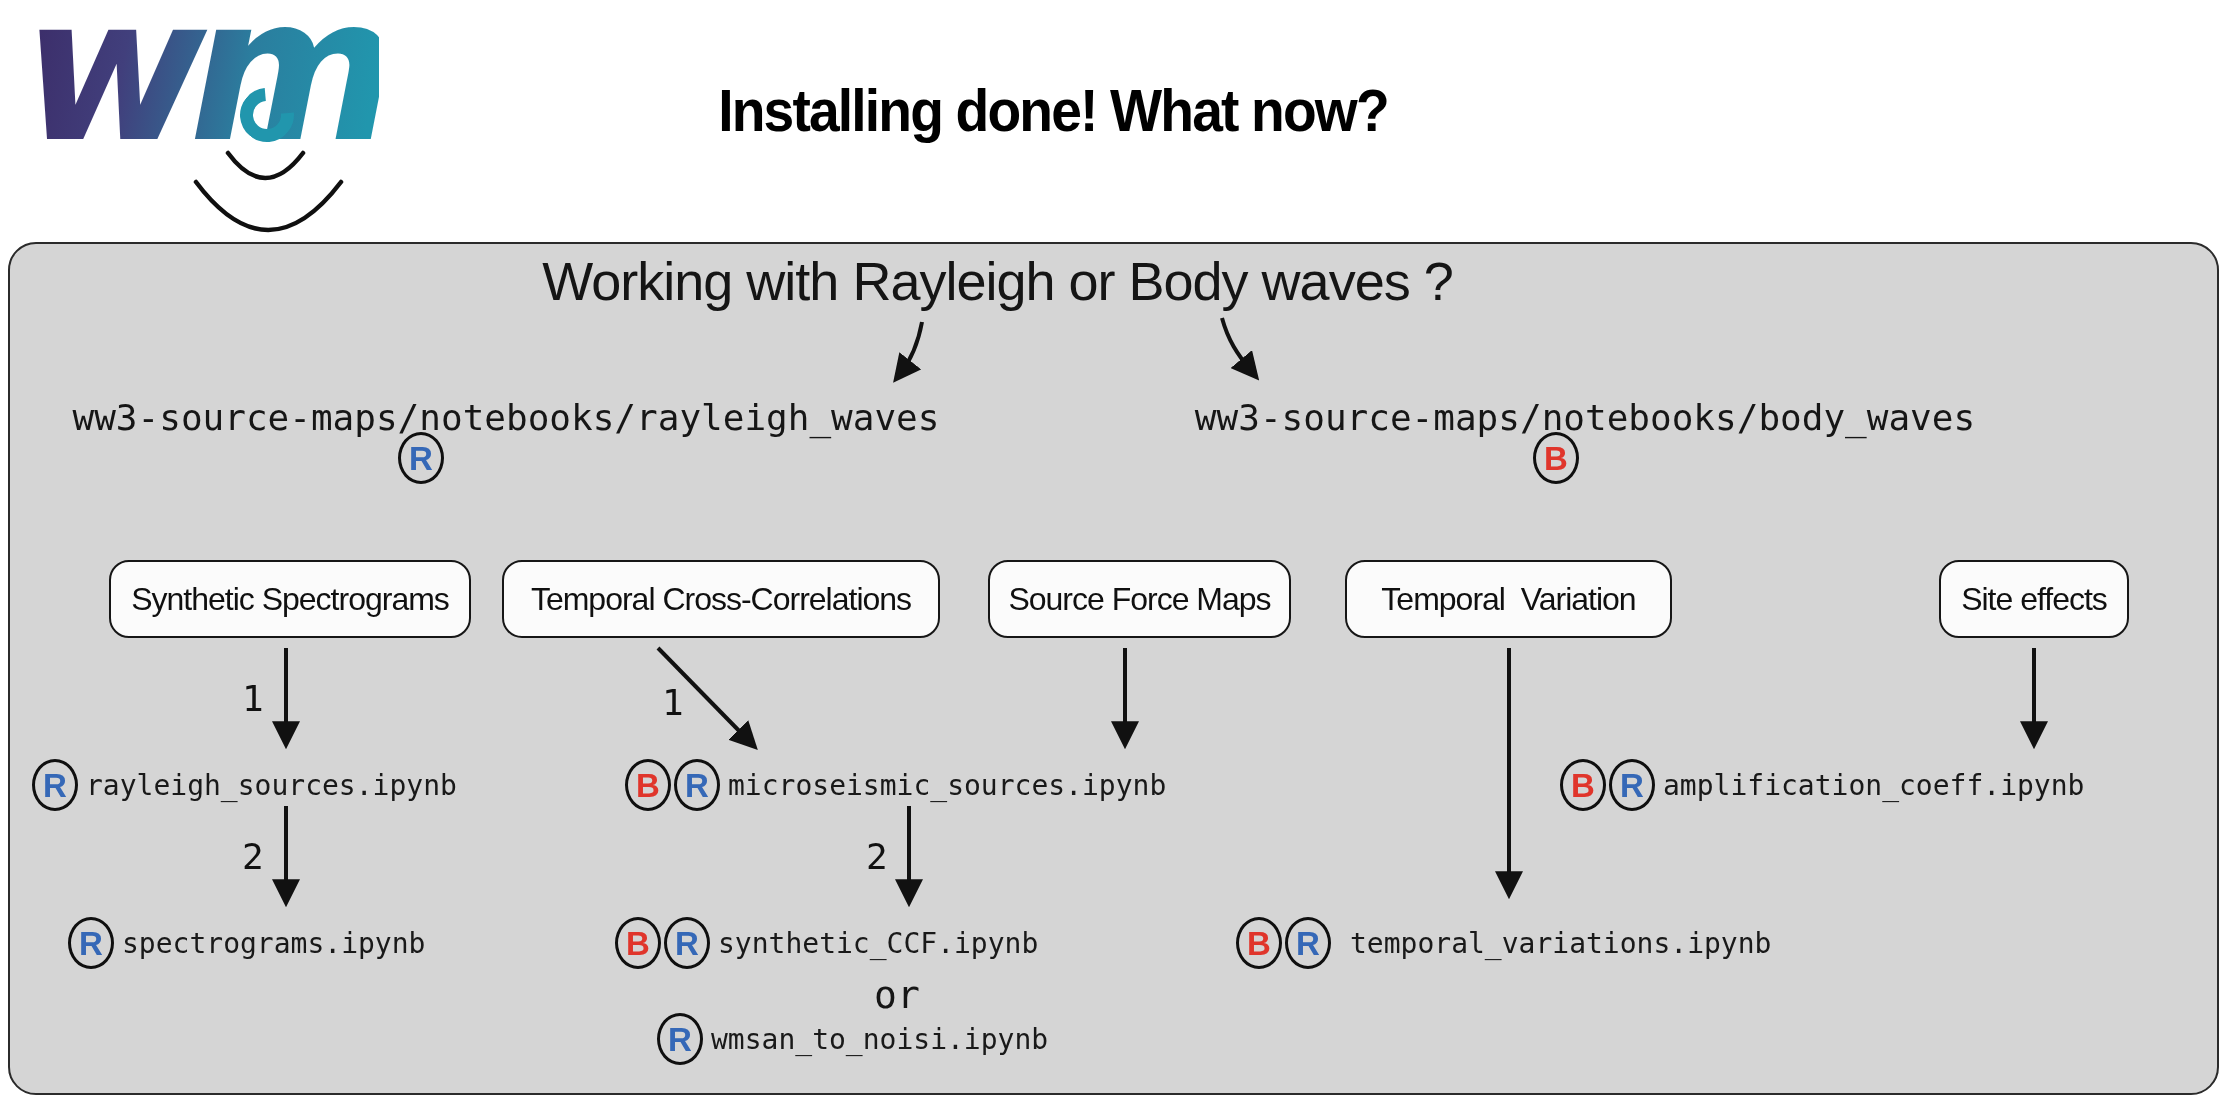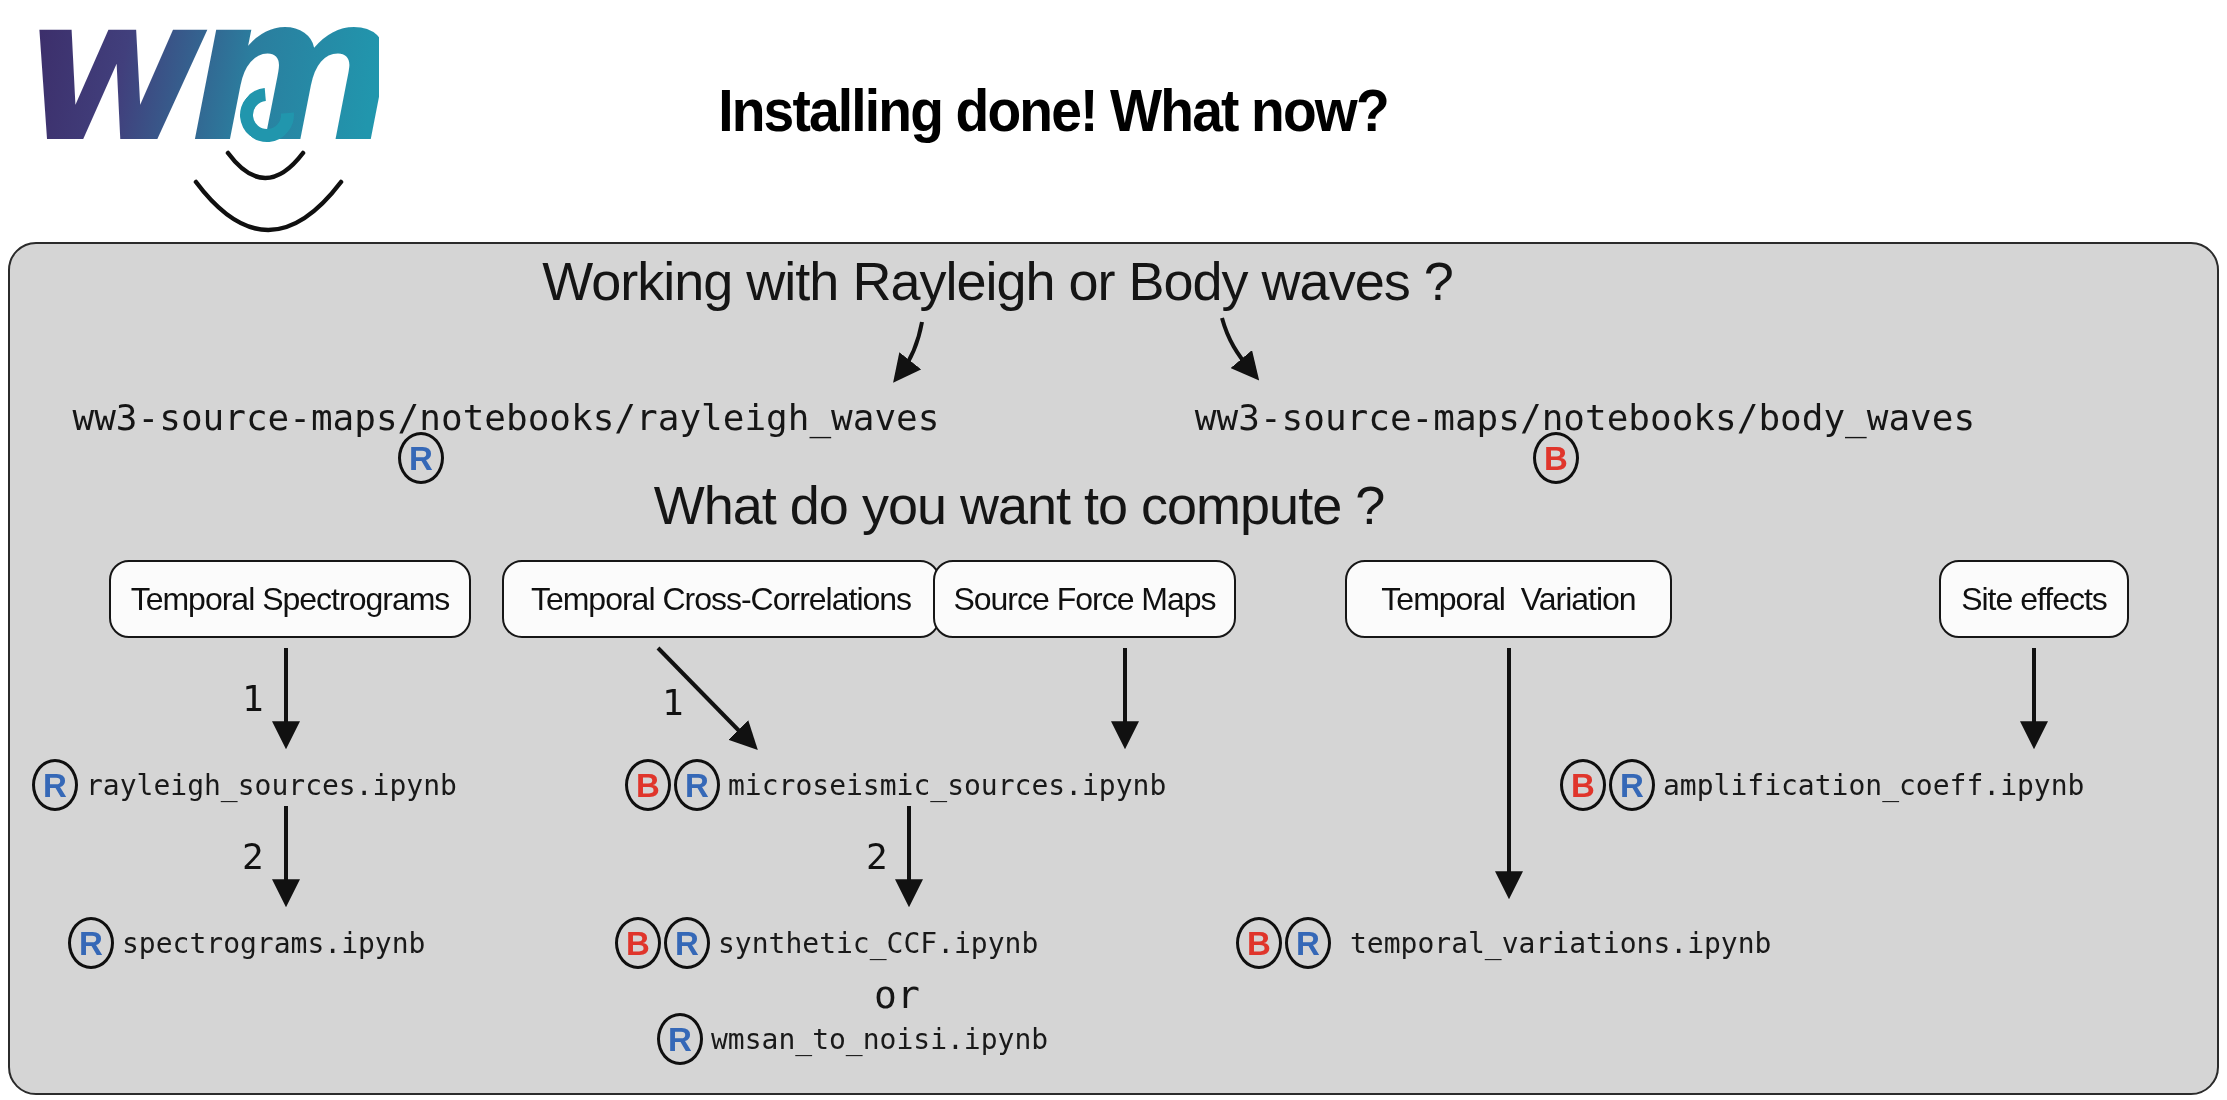--- a/index.html
+++ b/index.html
@@ -62,21 +62,21 @@
 
   
   .opt{
     position:absolute;top:316px;height:78px;box-sizing:border-box;
     background:#fbfbfb;border:2.5px solid #161616;border-radius:20px;
     display:flex;align-items:center;justify-content:center;
     font-size:32px;letter-spacing:-1px;color:#101010;white-space:pre;
   }
   .opt1{left:99px;width:362px;}
   .opt2{left:492px;width:438px;}
-  .opt3{left:923px;width:303px;}
+  .opt3{left:978px;width:303px;}
   .opt4{left:1335px;width:327px;}
   .opt5{left:1929px;width:190px;}
 
   
   .arrows{position:absolute;left:0;top:0;overflow:visible;}
 
   
   .step{position:absolute;font-family:"DejaVu Sans Mono",monospace;font-size:36px;color:#111;}
   .step1a{left:232px;top:434px;}
   .step1b{left:652px;top:438px;}
@@ -115,23 +115,22 @@
   <div class="panel">
 
     <div class="panel-heading q1">Working with Rayleigh or Body waves ?</div>
 
     <div class="branch-path mono branch-path-left">ww3-source-maps/notebooks/rayleigh_waves</div>
     <div class="branch-path mono branch-path-right">ww3-source-maps/notebooks/body_waves</div>
 
     <span class="badge badge-abs branch-badge-left" style="color: rgb(53, 104, 183);">R</span>
     <span class="badge badge-abs branch-badge-right" style="color: rgb(224, 53, 43);">B</span>
 
-    <div class="panel-heading q2">What do you want to compute ?</div>
 
-    <div class="opt opt1">Temporal Spectrograms</div>
+    <div class="opt opt1">Synthetic Spectrograms</div>
     <div class="opt opt2">Temporal Cross-Correlations</div>
     <div class="opt opt3">Source Force Maps</div>
     <div class="opt opt4">Temporal  Variation</div>
     <div class="opt opt5">Site effects</div>
 
     <svg class="arrows" width="2211" height="853" viewBox="0 0 2211 853">
       <defs>
         <marker id="ah" viewBox="0 0 10 10" refX="6" refY="5" markerWidth="7" markerHeight="7" orient="auto-start-reverse">
           <path d="M0,0 L10,5 L0,10 z" fill="#111"></path>
         </marker>

